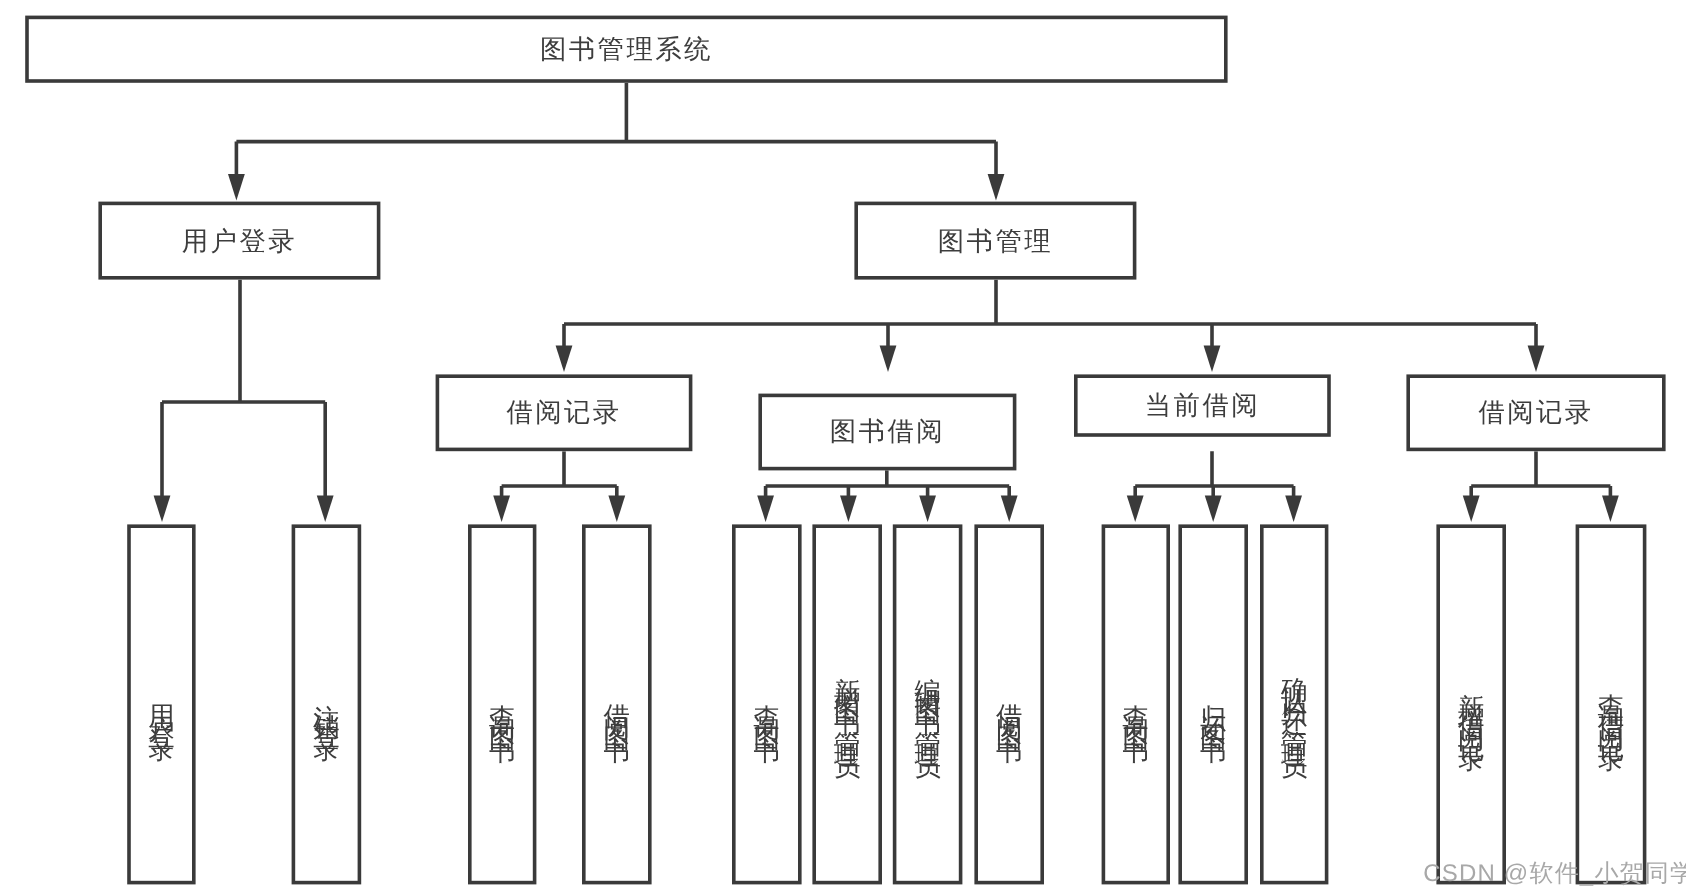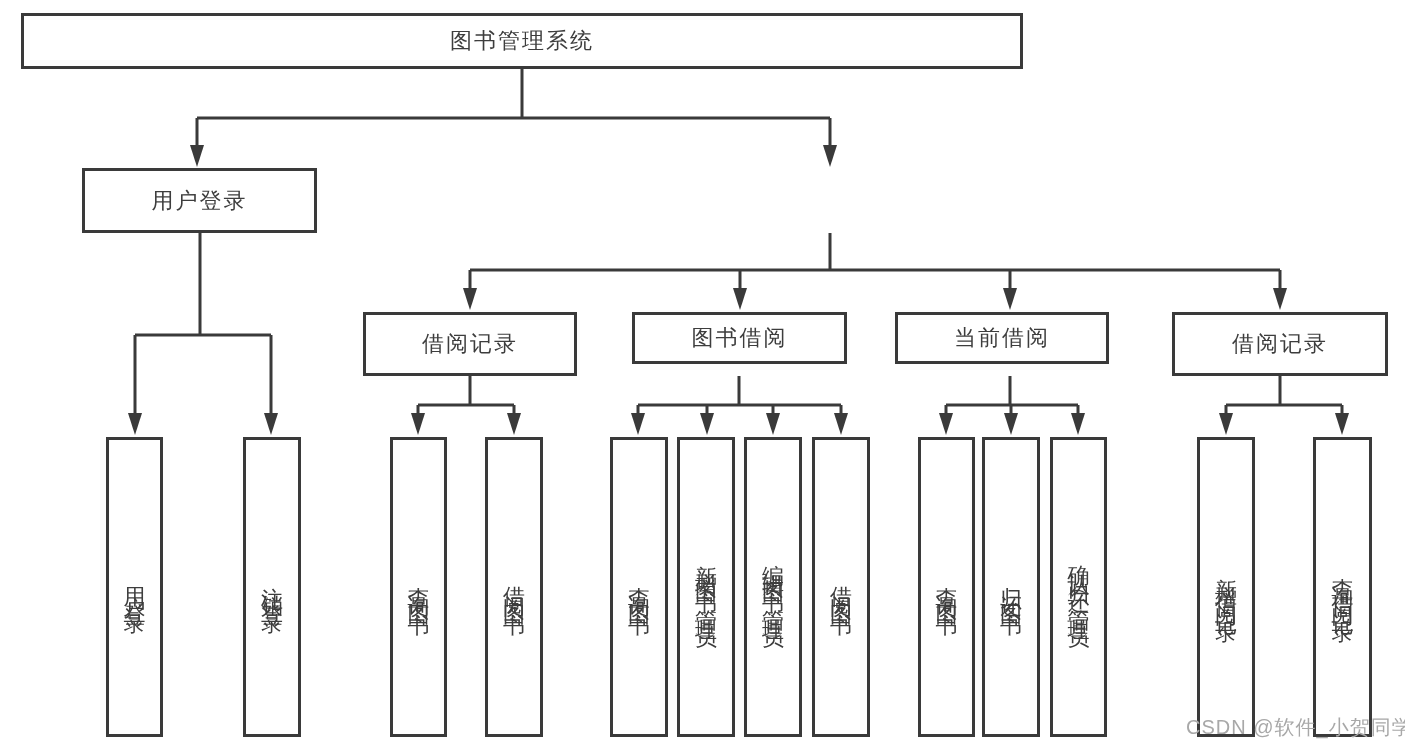--- a/index.html
+++ b/index.html
@@ -85,25 +85,28 @@
     <polygon points="1335,413 1349,413 1342,435" fill="#3a3a3a"></polygon>
   </svg>
 
   <div class="node h" style="left:21px;top:13px;width:1002px;height:56px">
     <span>图书管理系统</span>
   </div>
 
   <div class="node h" style="left:82px;top:168px;width:235px;height:65px">
     <span>用户登录</span>
   </div>
+  <div class="node h" style="left:712px;top:168px;width:235px;height:65px">
+    <span>图书管理</span>
+  </div>
 
   <div class="node h" style="left:363px;top:312px;width:214px;height:64px">
     <span>借阅记录</span>
   </div>
-  <div class="node h" style="left:632px;top:312px;width:215px;height:52px">
+  <div class="node h" style="left:632px;top:328px;width:215px;height:64px">
     <span>图书借阅</span>
   </div>
   <div class="node h" style="left:895px;top:312px;width:214px;height:52px">
     <span>当前借阅</span>
   </div>
   <div class="node h" style="left:1172px;top:312px;width:216px;height:64px">
     <span>借阅记录</span>
   </div>
 
   <div class="node v" style="left:106px;top:437px;width:57px;height:300px">

